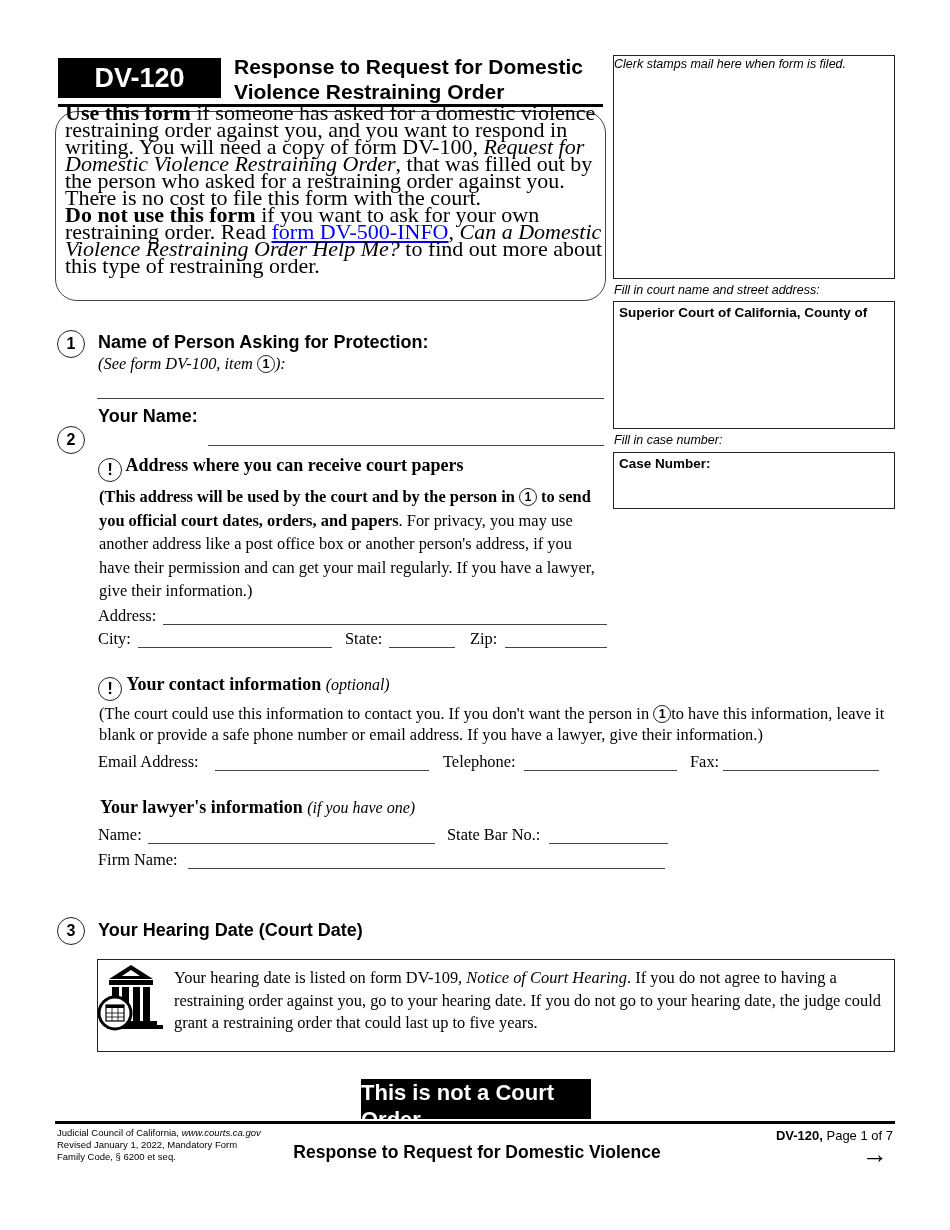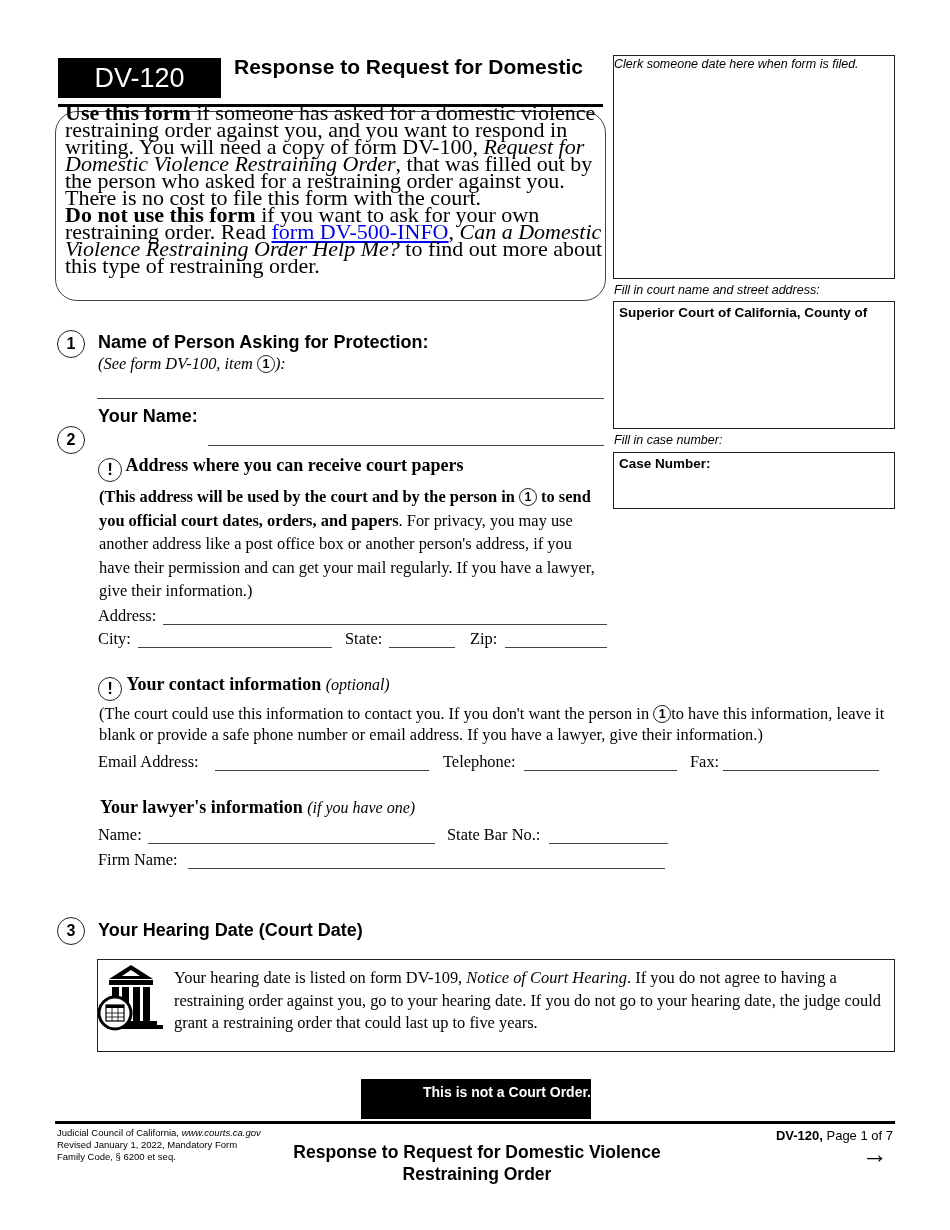--- a/index.html
+++ b/index.html
@@ -4,21 +4,21 @@
 <style>
   html, body { margin:0; padding:0; background:#fff; }
   body { width:950px; height:1230px; position:relative; overflow:hidden; color:#000;
          font-family:"Liberation Serif", serif; }
   .abs { position:absolute; }
   .sans { font-family:"Liberation Sans", sans-serif; }
   .serif { font-family:"Liberation Serif", serif; }
 
   
   .form-id { left:58px; top:58px; width:163px; height:40px; background:#000; color:#fff;
-             font-weight:normal; font-size:27px; text-align:center; line-height:40px; }
+             font-weight:bold; font-size:27px; text-align:center; line-height:40px; }
   .form-title { left:234px; top:54px; width:370px; font-size:21px; font-weight:bold; line-height:25px; }
   .header-rule { left:58px; top:104px; width:545px; height:3px; background:#000; }
 
   
   .intro-box { left:55px; top:111px; width:551px; height:190px; border:1px solid #444; border-radius:22px; box-sizing:border-box; }
   .intro-text { left:65px; top:104px; width:540px; font-size:22px; line-height:17px; }
   .intro-text a { color:#0000ee; }
 
   
   .clerk-box { left:613px; top:55px; width:282px; height:224px; border:1.5px solid #222; box-sizing:border-box; }
@@ -43,43 +43,44 @@
                text-align:center; line-height:22px; font-family:"Liberation Sans", sans-serif; font-weight:bold; font-size:17px; vertical-align:-4px; }
 
   .body-text { font-size:16.4px; line-height:23.5px; }
   .field-row { font-size:16.4px; }
 
   
   .hearing-box { left:97px; top:959px; width:798px; height:93px; border:1.5px solid #222; box-sizing:border-box; }
   .hearing-text { left:174px; top:967px; width:712px; font-size:16.4px; line-height:22.5px; }
 
   .not-order { left:361px; top:1079px; width:230px; height:40px; background:#000; color:#fff; font-family:"Liberation Sans", sans-serif;
-               font-weight:bold; font-size:14px; text-align:right; line-height:27px; }
+               font-weight:bold; font-size:22px; text-align:left; line-height:27px; }
   .footer-rule { left:55px; top:1121px; width:840px; height:3px; background:#000; }
   .footer-left { left:57px; top:1127px; font-size:9.5px; line-height:12px; font-family:"Liberation Sans", sans-serif; }
   .footer-center { left:270px; top:1124px; width:414px; text-align:center; font-family:"Liberation Sans", sans-serif; font-weight:bold;margin-top:17px; }
   .footer-right { left:735px; top:1128px; width:158px; text-align:right; font-family:"Liberation Sans", sans-serif; font-size:13px; }
 </style>
 </head>
 <body>
 
 <div class="abs form-id sans">DV-120</div>
 <div class="abs form-title sans">
   <div>Response to Request for Domestic</div>
+  <div>Violence Restraining Order</div>
 </div>
 <div class="abs header-rule"></div>
 
 <div class="abs intro-box"></div>
 <div class="abs intro-text serif">
   <b>Use this form</b><span> if someone has asked for a domestic violence restraining order against you, and you want to respond in writing. You will need a copy of form DV-100, </span><i>Request for Domestic Violence Restraining Order</i><span>, that was filled out by the person who asked for a restraining order against you. There is no cost to file this form with the court.</span><br>
   <b>Do not use this form</b><span> if you want to ask for your own restraining order. Read </span><a href="#">form DV-500-INFO</a><span>, </span><i>Can a Domestic Violence Restraining Order Help Me?</i><span> to find out more about this type of restraining order.</span>
 </div>
 
 <div class="abs clerk-box"></div>
-<div class="abs clerk-label sans">Clerk someone date here when form is filed.</div>
+<div class="abs clerk-label sans">Clerk stamps mail here when form is filed.</div>
 <div class="abs court-hint sans">Fill in court name and street address:</div>
 <div class="abs court-box"></div>
 <div class="abs court-label sans">Superior Court of California, County of</div>
 <div class="abs case-hint sans">Fill in case number:</div>
 <div class="abs case-box"></div>
 <div class="abs case-label sans">Case Number:</div>
 
 <div class="abs item-num" style="left:57px; top:330px;">1</div>
 <div class="abs item-heading" style="left:98px; top:332px;">Name of Person Asking for Protection:</div>
 <div class="abs serif" style="left:98px; top:354px; font-size:16.4px; font-style:italic;">
@@ -161,18 +162,17 @@
 
 <div class="abs not-order">This is not a Court Order.</div>
 <div class="abs footer-rule"></div>
 <div class="abs footer-left">
   <div><span>Judicial Council of California, </span><i>www.courts.ca.gov</i></div>
   <div>Revised January 1, 2022, Mandatory Form</div>
   <div>Family Code, § 6200 et seq.</div>
 </div>
 <div class="abs footer-center">
   <div style="font-size:17.5px; line-height:22px;">Response to Request for Domestic Violence</div>
-  <div style="font-size:17.5px; line-height:22px;">Restraining Order</div>
 </div>
 <div class="abs footer-right">
   <b>DV-120,</b><span> Page 1 of 7</span>
 </div>
 <div class="abs sans" style="left:862px; top:1139px; font-size:26px; font-weight:bold; line-height:30px;">→</div>
 
 </body></html>

